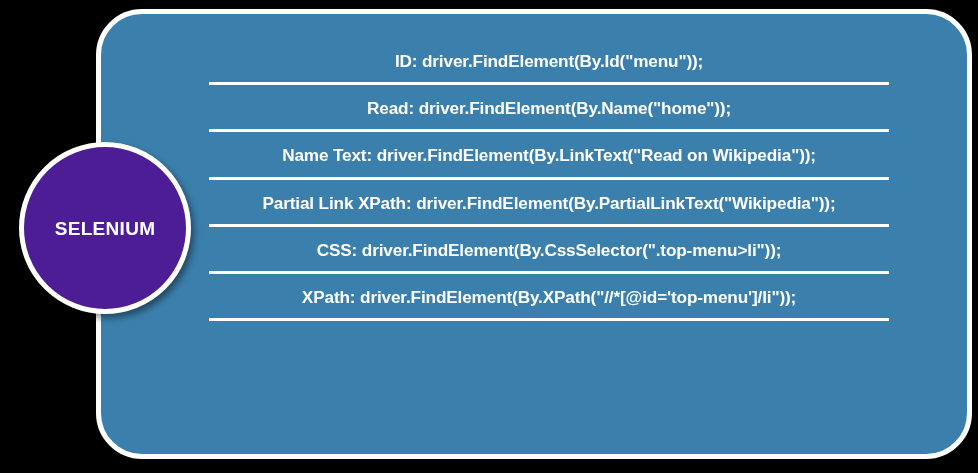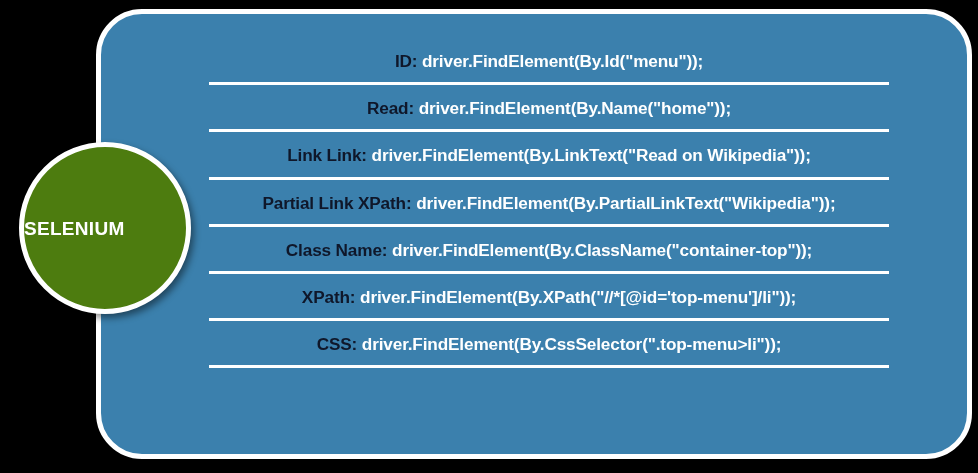--- a/index.html
+++ b/index.html
@@ -63,41 +63,41 @@
   }
 
   .row-text {
     font-size: 17.2px;
     font-weight: bold;
     letter-spacing: -0.15px;
     color: #ffffff;
   }
 
   .label {
-    color: #0f172a;
+    color: #ffffff;
   }
 
   .code {
     color: #ffffff;
   }
 
   
   #badge {
     position: absolute;
     left: 19px;
     top: 142px;
     width: 172px;
     height: 172px;
     border-radius: 50%;
-    background: #4d7c0f;
+    background: #4c1d95;
     border: 5px solid #ffffff;
     box-sizing: border-box;
     display: flex;
     flex-direction: column;
-    align-items: flex-start;
+    align-items: center;
     justify-content: center;
     box-shadow: 3px 4px 7px rgba(0,0,0,0.45);
   }
   #badge .badge-line {
     color: #ffffff;
     font-size: 19px;
     font-weight: bold;
     line-height: 25px;
     letter-spacing: 0.3px;
     text-align: center;
@@ -112,37 +112,33 @@
     <div id="rows">
         <div class="row">
           <div class="row-text"><span class="label">ID:</span> <span class="code">driver.FindElement(By.Id("menu"));</span></div>
           <div class="sep"></div>
         </div>
         <div class="row">
           <div class="row-text"><span class="label">Read:</span> <span class="code">driver.FindElement(By.Name("home"));</span></div>
           <div class="sep"></div>
         </div>
         <div class="row">
-          <div class="row-text"><span class="label">Link Link:</span> <span class="code">driver.FindElement(By.LinkText("Read on Wikipedia"));</span></div>
+          <div class="row-text"><span class="label">Name Text:</span> <span class="code">driver.FindElement(By.LinkText("Read on Wikipedia"));</span></div>
           <div class="sep"></div>
         </div>
         <div class="row">
           <div class="row-text"><span class="label">Partial Link XPath:</span> <span class="code">driver.FindElement(By.PartialLinkText("Wikipedia"));</span></div>
           <div class="sep"></div>
         </div>
         <div class="row">
-          <div class="row-text"><span class="label">Class Name:</span> <span class="code">driver.FindElement(By.ClassName("container-top"));</span></div>
+          <div class="row-text"><span class="label">CSS:</span> <span class="code">driver.FindElement(By.CssSelector(".top-menu&gt;li"));</span></div>
           <div class="sep"></div>
         </div>
         <div class="row">
           <div class="row-text"><span class="label">XPath:</span> <span class="code">driver.FindElement(By.XPath("//*[@id='top-menu']/li"));</span></div>
-          <div class="sep"></div>
-        </div>
-        <div class="row">
-          <div class="row-text"><span class="label">CSS:</span> <span class="code">driver.FindElement(By.CssSelector(".top-menu&gt;li"));</span></div>
           <div class="sep"></div>
         </div>
       </div>
   </div>
 
   <div id="badge">
     <div class="badge-line">SELENIUM</div>
   </div>
 
 </div>

